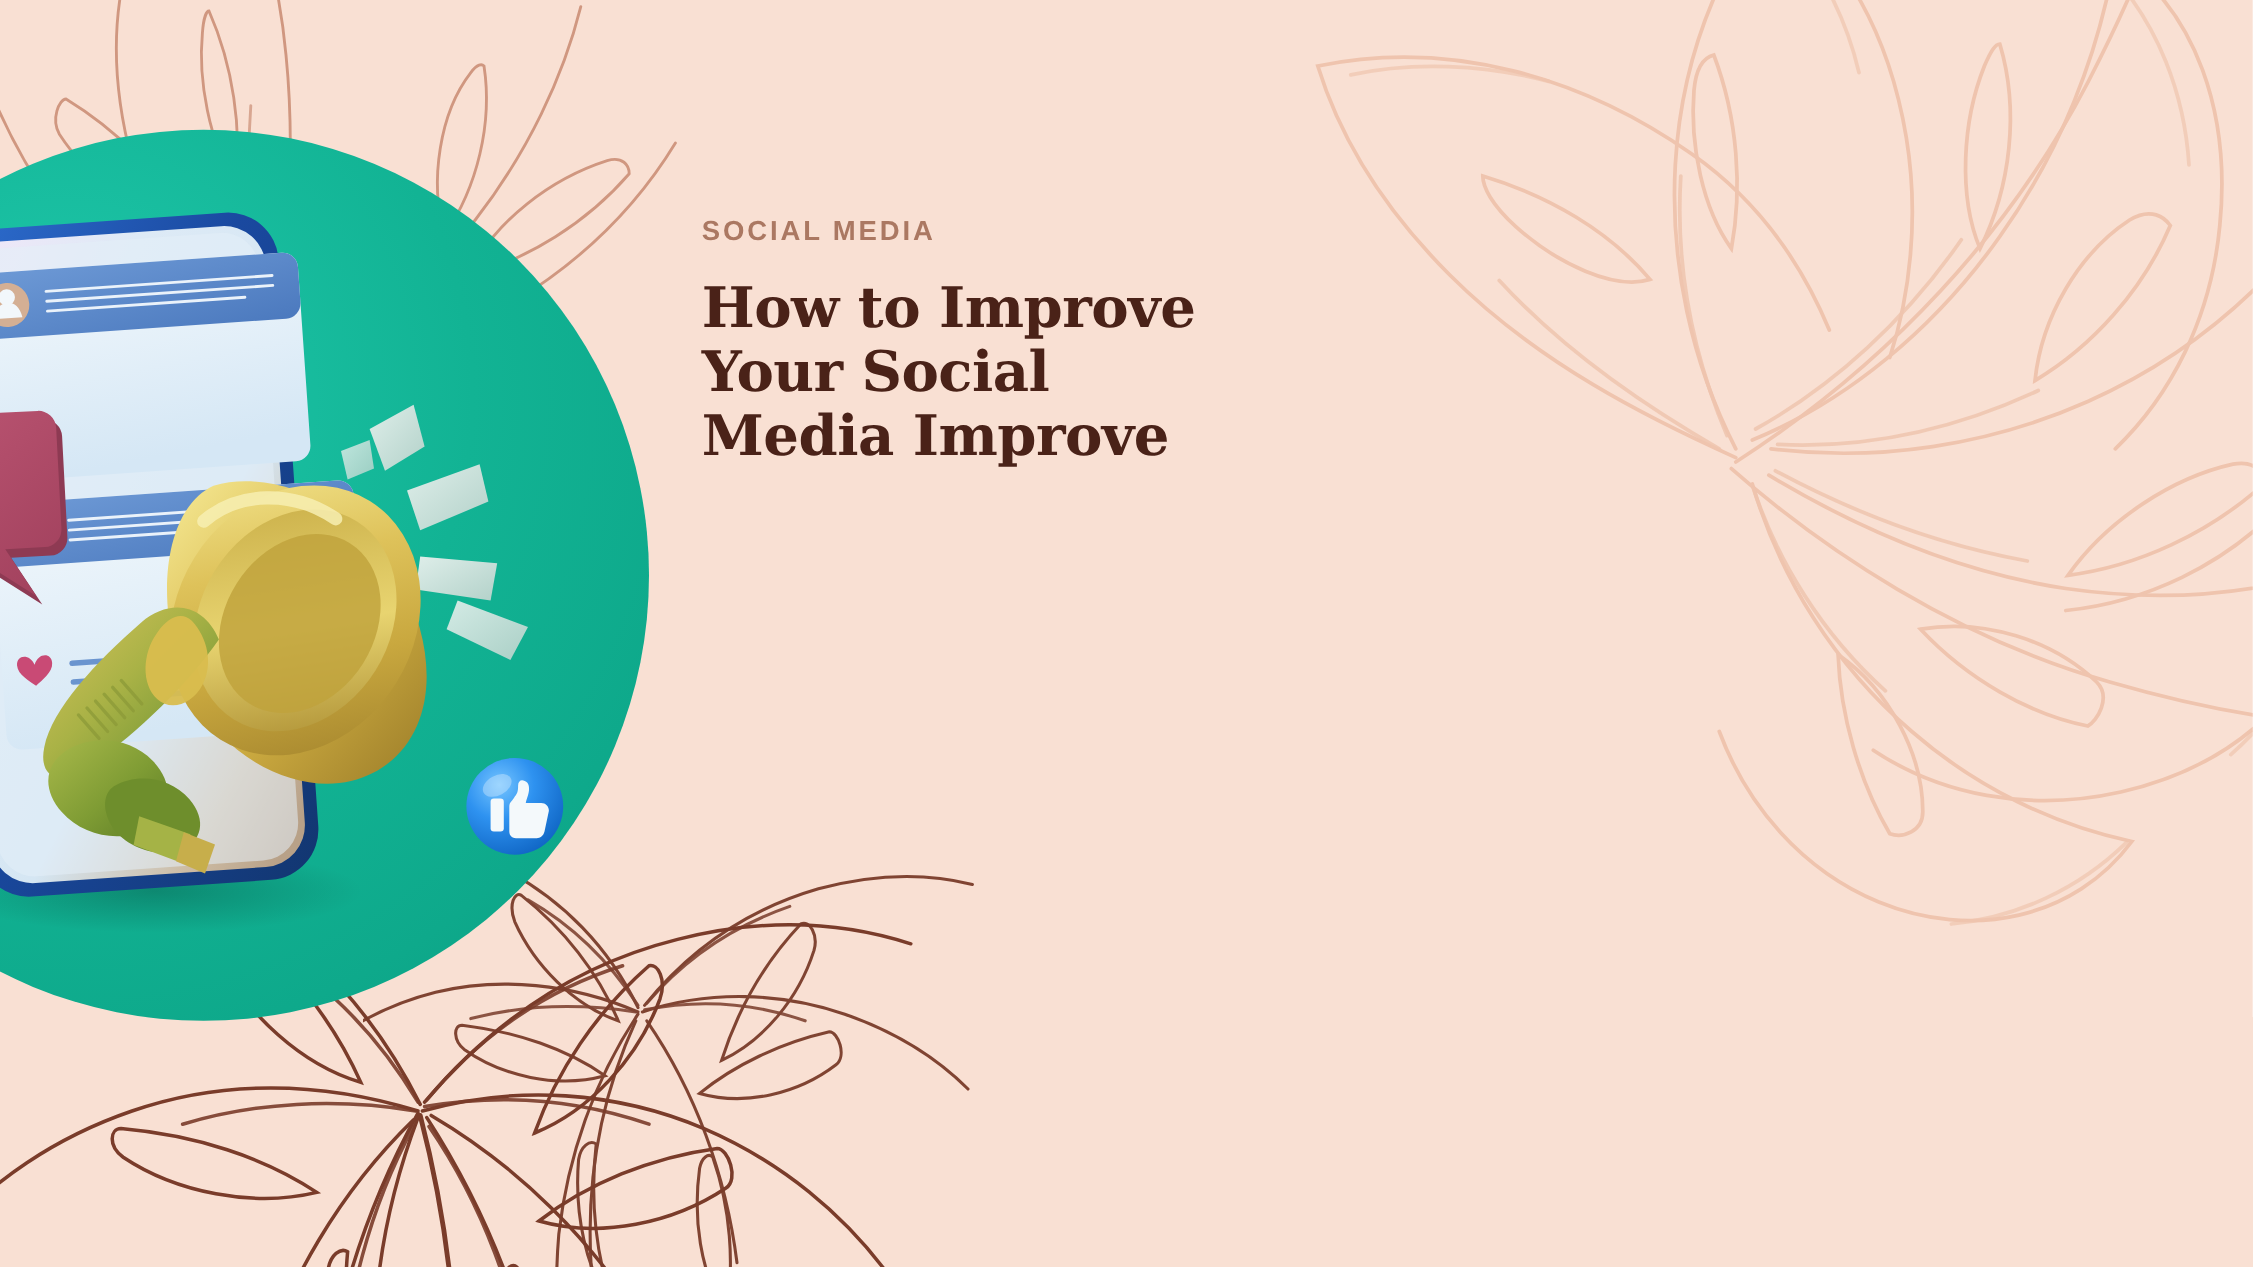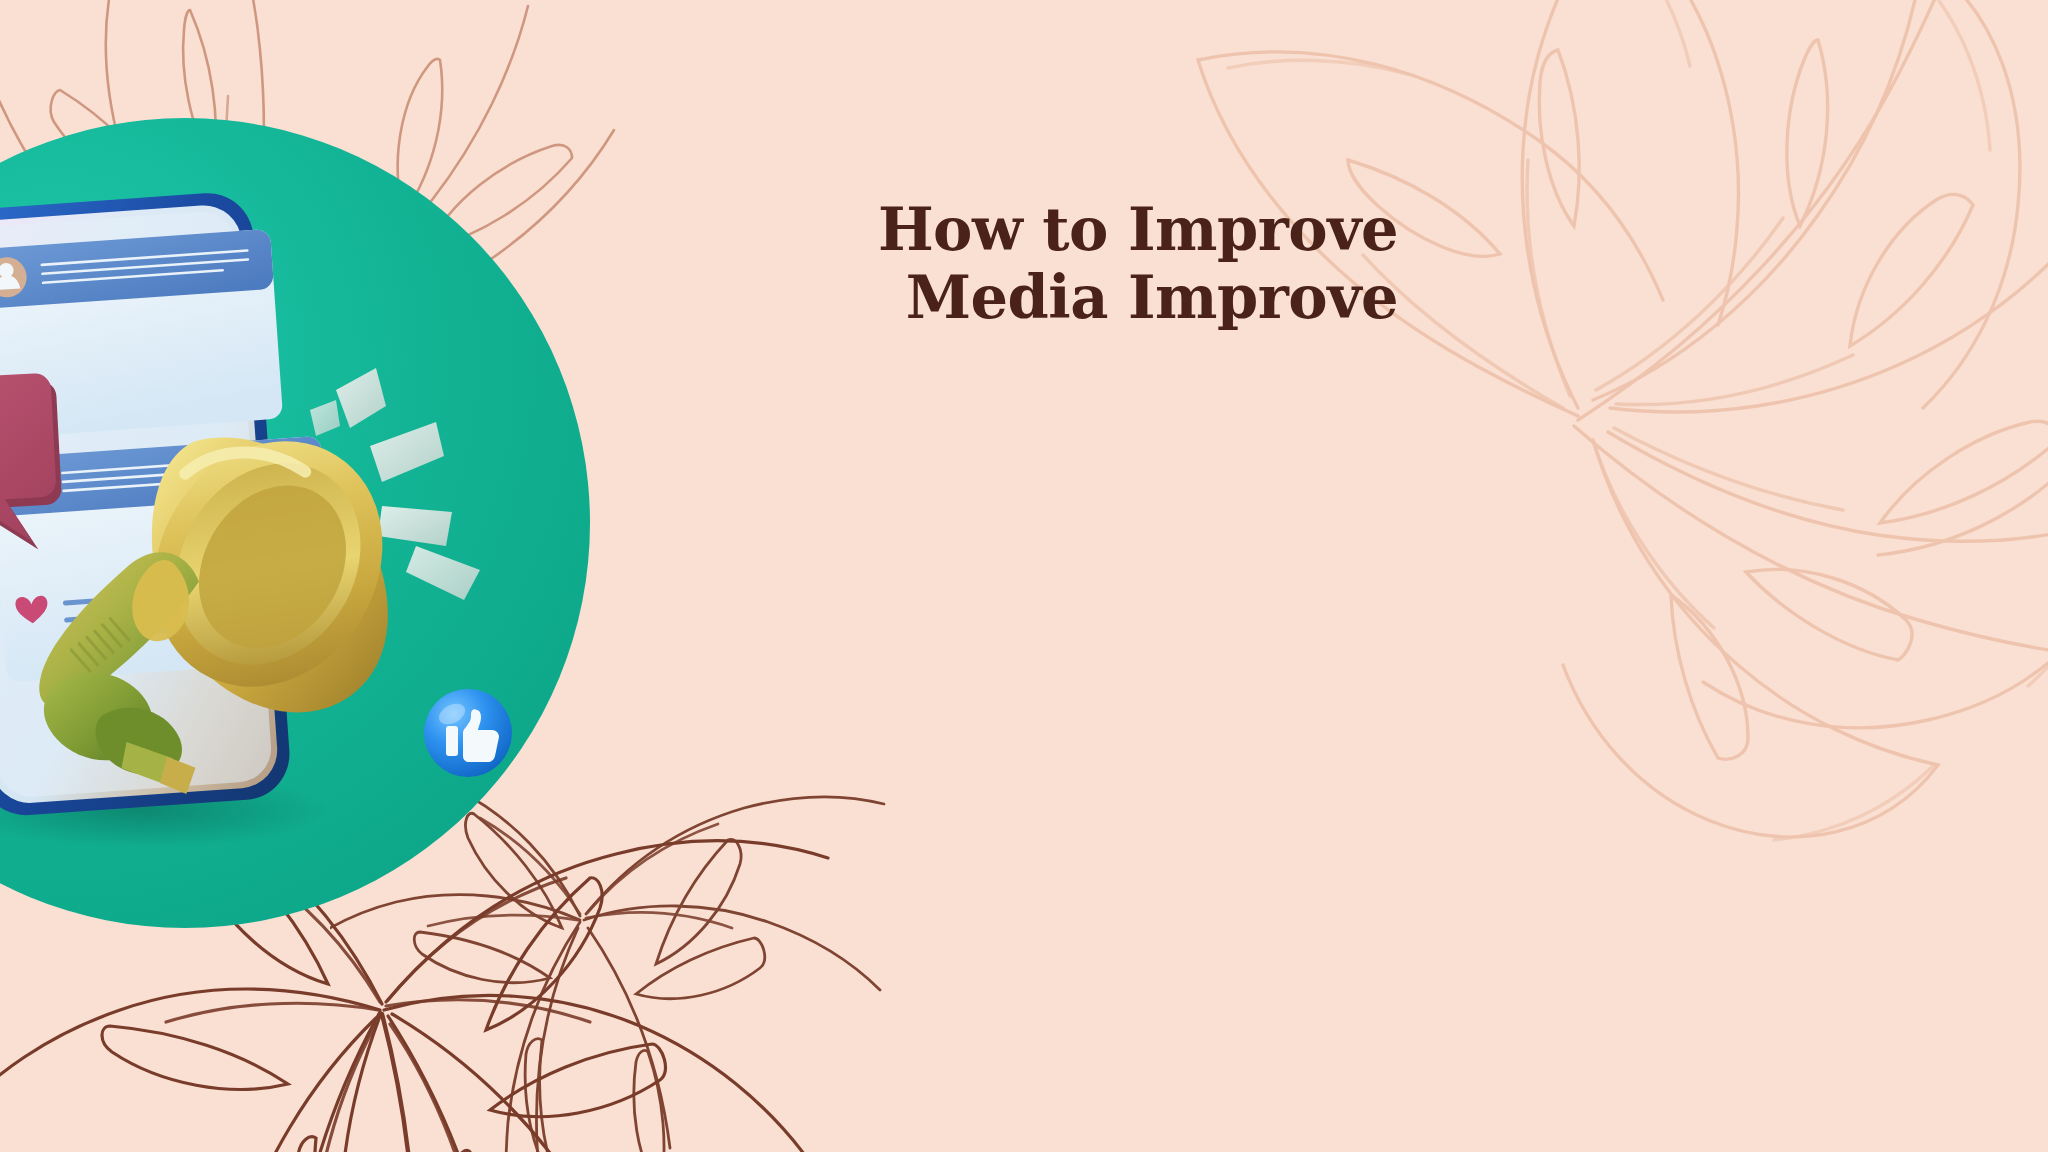--- a/index.html
+++ b/index.html
@@ -35,25 +35,24 @@
     font-family:"Liberation Sans", sans-serif;
     font-weight:700;
     font-size:25px;
     letter-spacing:2.6px;
     color:#AB7862;
     margin-bottom:26px;
   }
   #headline {
     font-family:"DejaVu Serif", serif;
     font-weight:700;
-    font-size:59px;
+    font-size:51px;
     line-height:1.145;
     letter-spacing:-0.5px;
     color:#4A2218;
-    text-align:right;
   }
   #headline .ln { display:block; white-space:nowrap; }
 </style>
 </head>
 <body>
 
 <div id="stage">
 
   <svg class="leaf-layer" id="leaf-top-right" viewBox="0 0 1150 1000" fill="none">
     <g stroke="#EFC4AE" stroke-width="3.4" stroke-linecap="round" fill="none">
@@ -353,19 +352,21 @@
       <circle cx="698" cy="623" r="44" fill="url(#gBlueBall)"></circle>
       <g fill="#F4F9FB">
         <rect x="676" y="616" width="12" height="30" rx="3"></rect>
         <path d="M693 646 v-23 c0-4 3-5 5-9 c3-3 3-7 3-10 c0-4 3-6 6-4 c4 1 5 7 3 13 c-1 3 -2 6 -2 7 h14 c4 0 7 3 7 7 l-4 19 c-1 4 -4 6 -7 6 h-19 c-3 0 -6 -2 -6 -6Z"></path>
       </g>
       <ellipse cx="682" cy="604" rx="14" ry="9" transform="rotate(-28 682 604)" fill="#FFFFFF" opacity="0.3"></ellipse>
     </g>
   </svg>
 
   <div id="copy">
+    <div id="eyebrow">SOCIAL MEDIA</div>
     <h1 id="headline">
       <span class="ln">How to Improve</span>
+      <span class="ln">Your Social</span>
       <span class="ln">Media Improve</span>
     </h1>
   </div>
 
 </div>
 
 </body></html>

